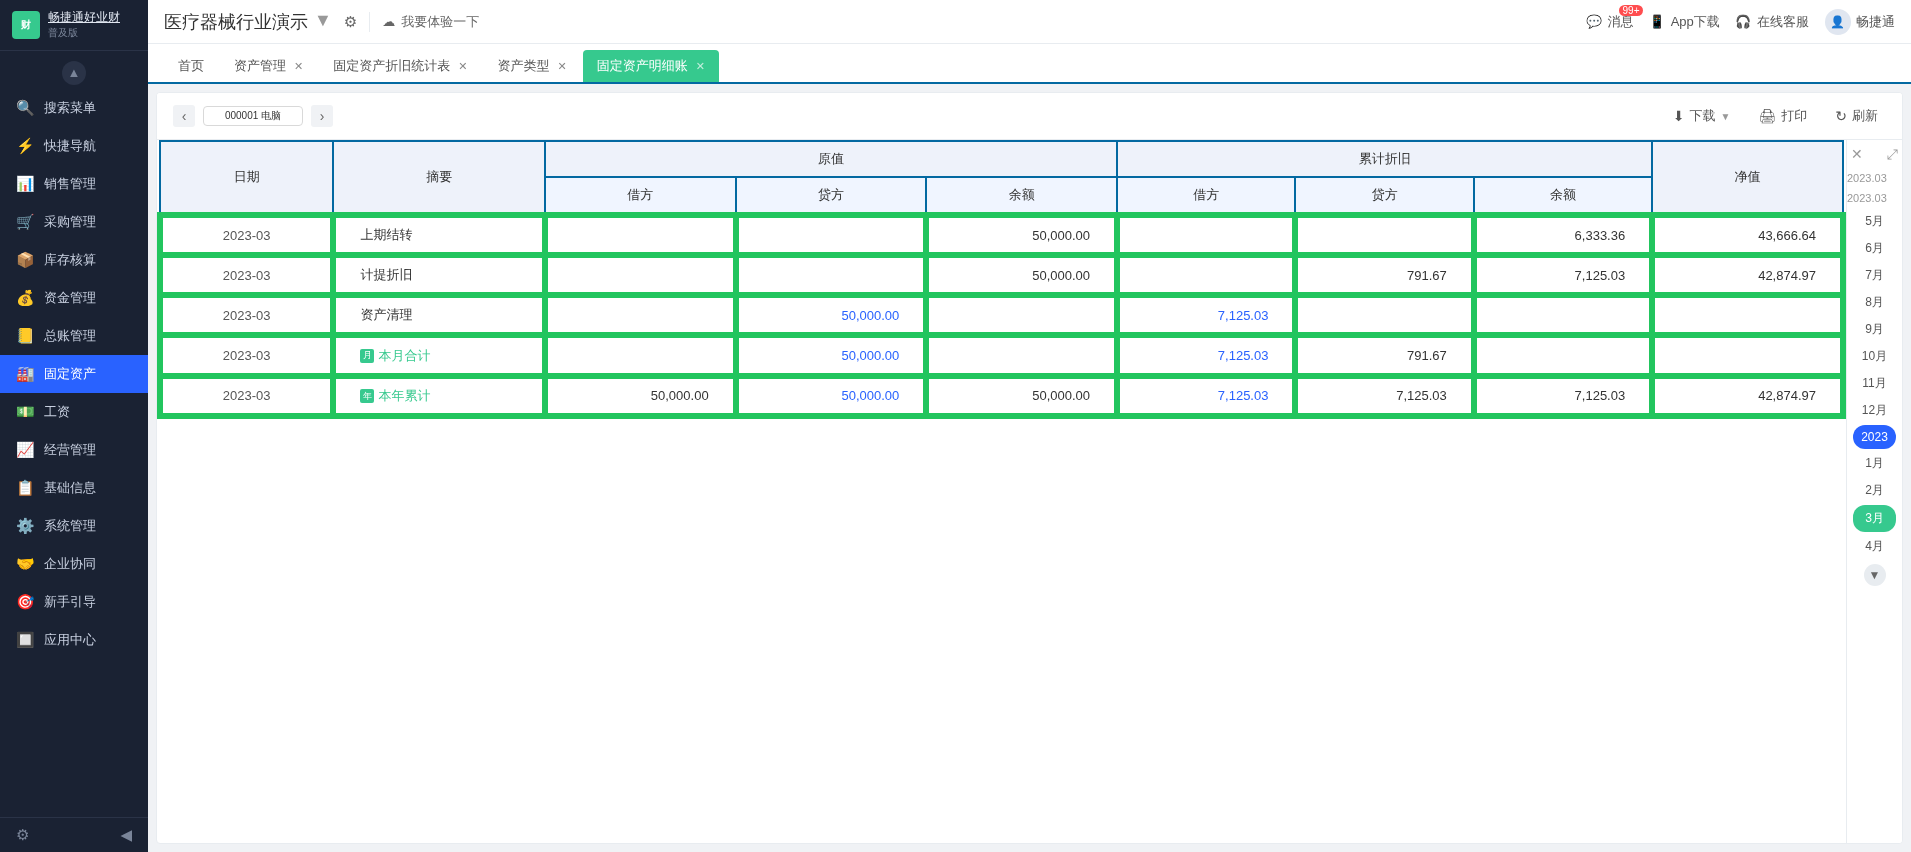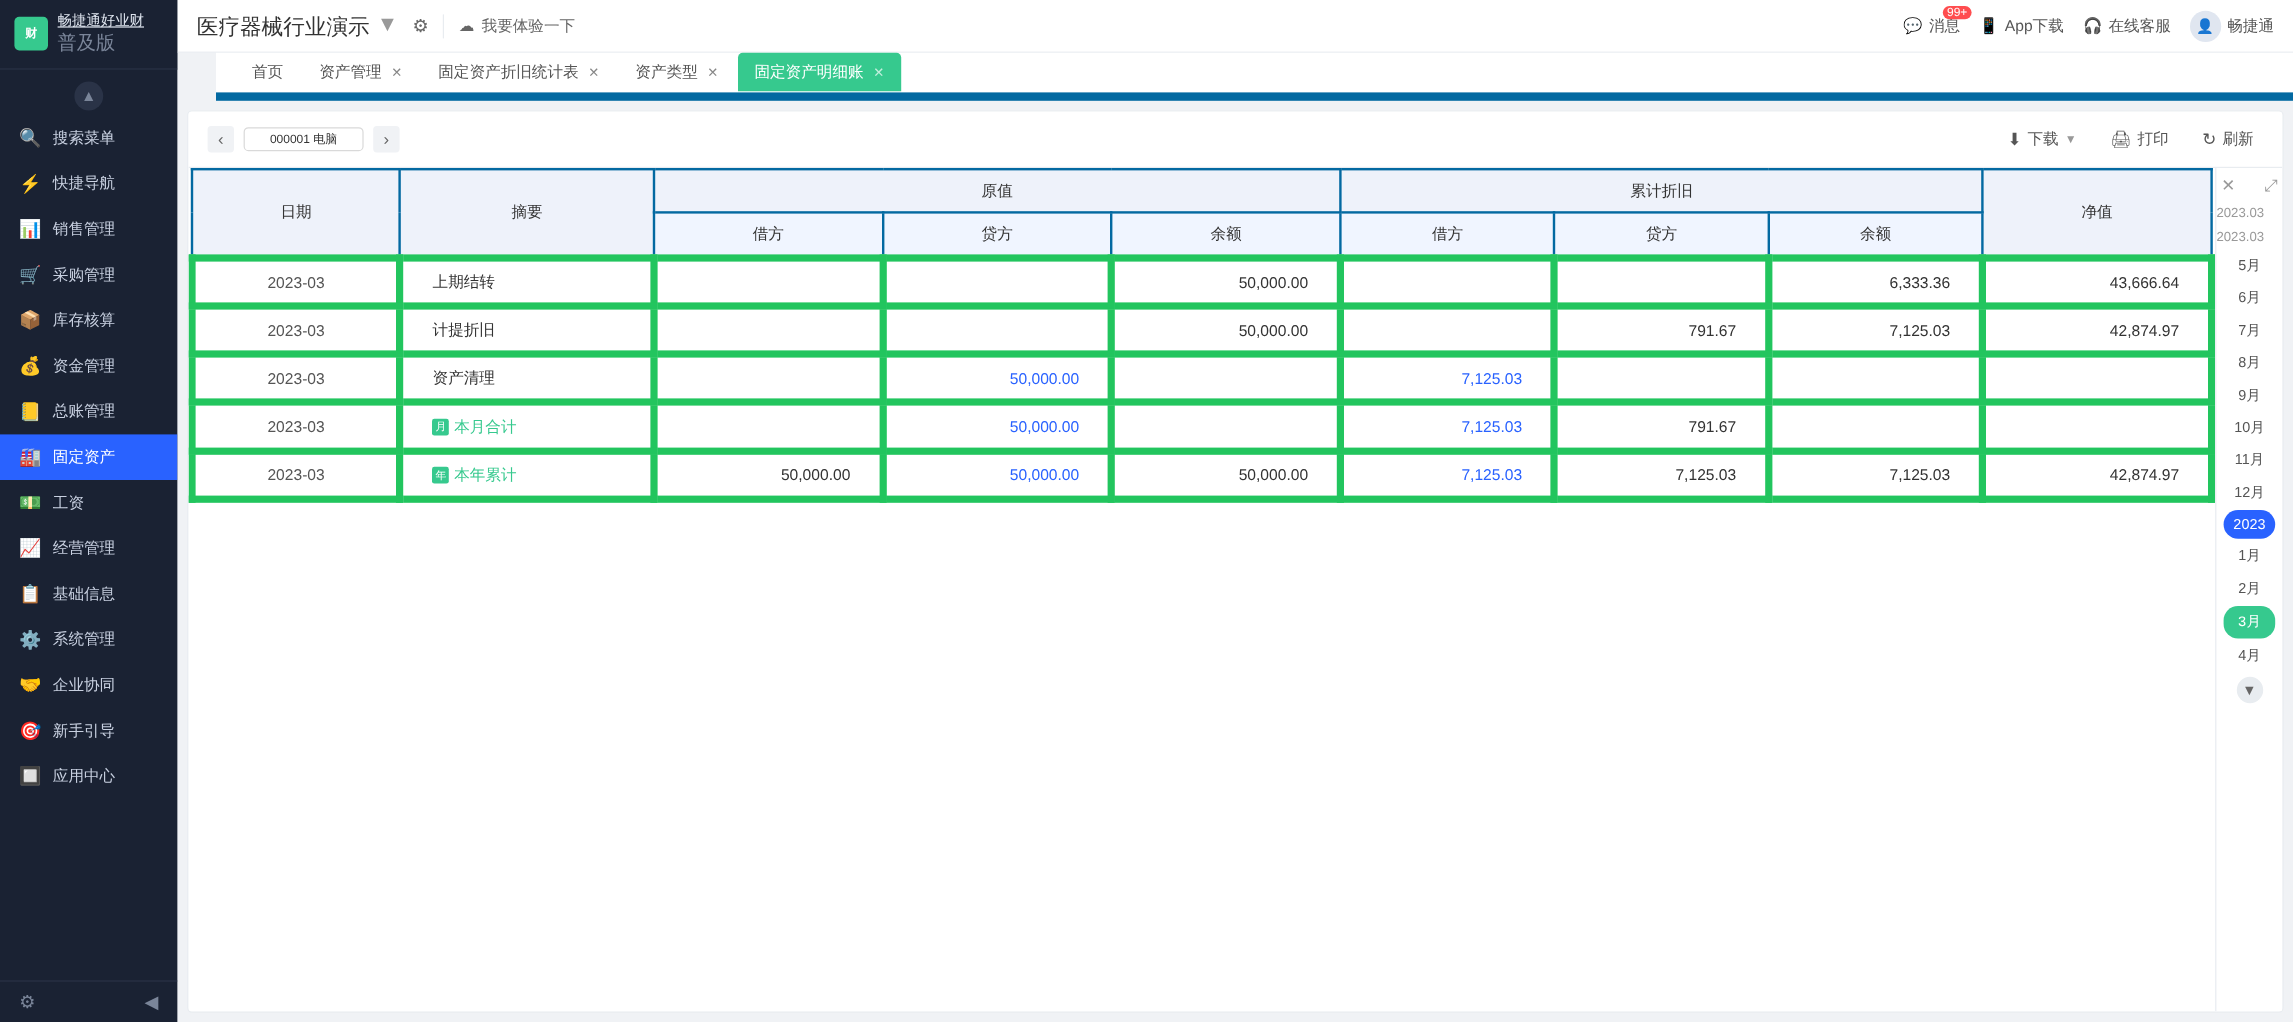--- a/index.html
+++ b/index.html
@@ -25,21 +25,21 @@
     }
     .sidebar-logo-icon {
       width: 28px;
       height: 28px;
       background: #36c98e;
       border-radius: 4px;
       display: flex; align-items: center; justify-content: center;
       color: white; font-size: 10px; font-weight: bold;
     }
     .sidebar-logo-text { font-size: 12px; color: #e0e6f0; line-height: 1.3; text-decoration: underline; }
-    .sidebar-logo-sub { font-size: 16px; color: #7a8599; }
+    .sidebar-logo-sub { font-size: 10px; color: #7a8599; }
     .sidebar-nav { flex: 1; overflow-y: auto; padding: 6px 0; }
     .sidebar-nav::-webkit-scrollbar { width: 0; }
     .sidebar-item {
       display: flex;
       align-items: center;
       gap: 10px;
       padding: 10px 16px;
       cursor: pointer;
       color: #c8d0e0;
       font-size: 13px;
@@ -137,26 +137,25 @@
       border-radius: 50%;
       display: flex; align-items: center; justify-content: center;
       color: #666; font-size: 12px;
     }
 
     
     .tabbar {
       background: #fff;
       height: 40px;
       display: flex;
-      align-items: flex-start;
+      align-items: flex-end;
       padding: 0 16px;
       gap: 2px;
-      border-bottom: 7px solid #0369a1;
+      border-bottom: 2px solid #0369a1;
       flex-shrink: 0;
-      margin-left: 32px;
     }
     .tab {
       display: flex;
       align-items: center;
       gap: 6px;
       padding: 6px 14px;
       border-radius: 4px 4px 0 0;
       cursor: pointer;
       font-size: 13px;
       color: #555;

